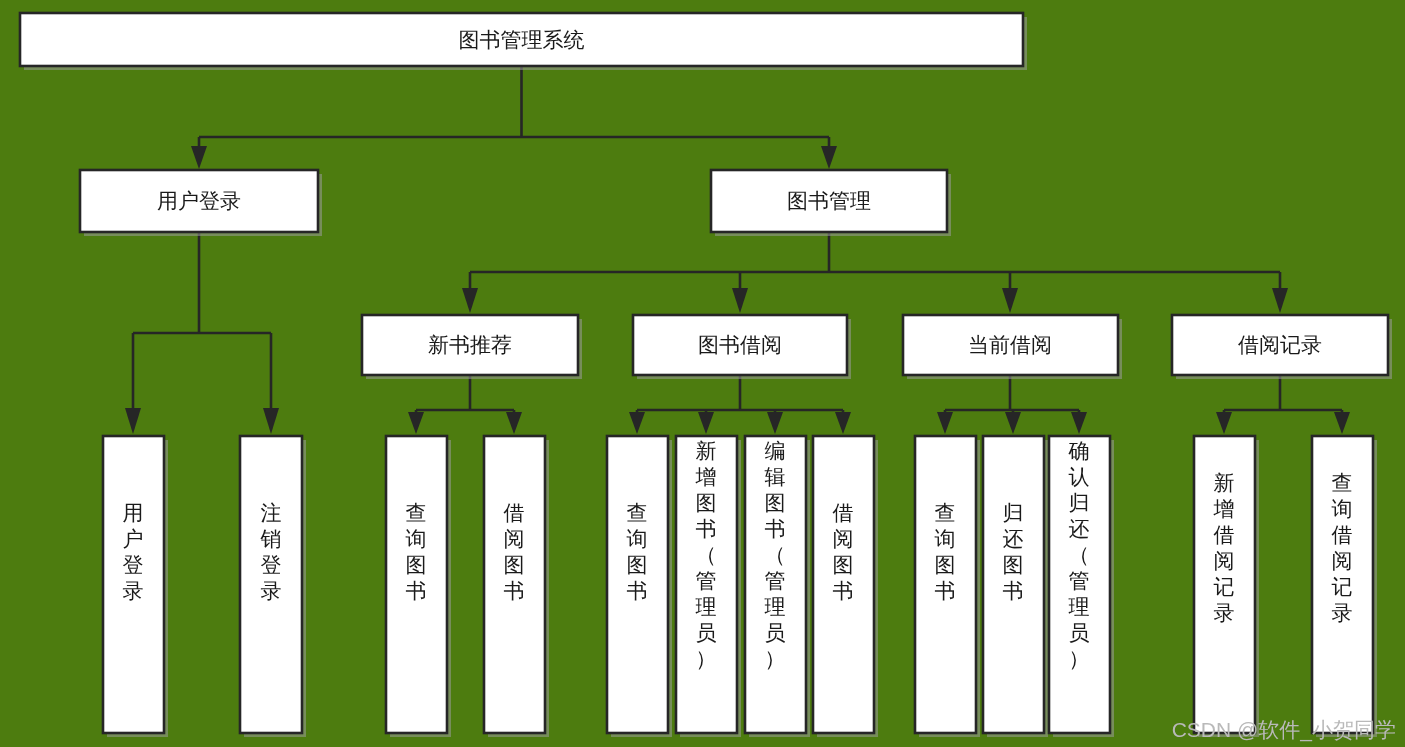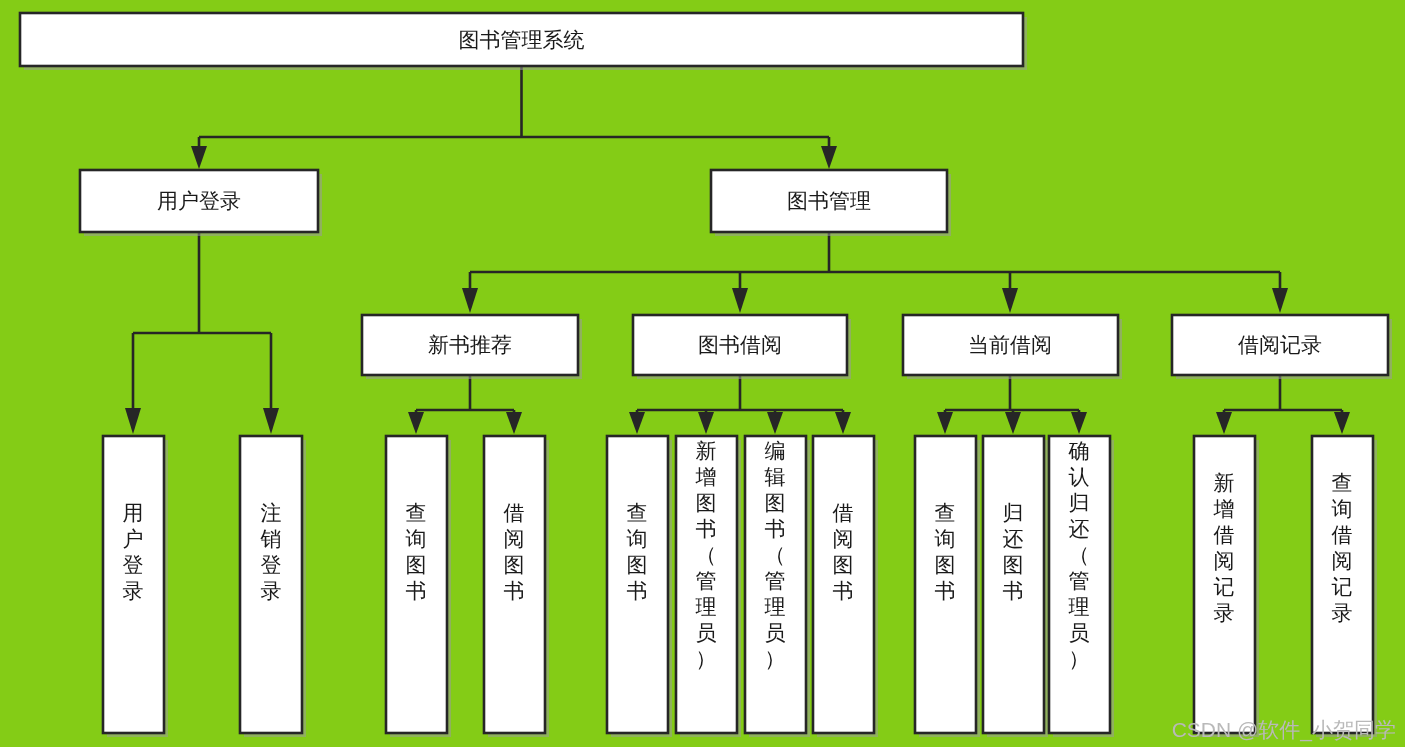--- a/index.html
+++ b/index.html
@@ -8,21 +8,21 @@
     padding: 0;
     background: #ffffff;
   }
   body {
     font-family: "Liberation Sans", "DejaVu Sans", sans-serif;
   }
   #diagram-root {
     position: relative;
     width: 1405px;
     height: 747px;
-    background: #84cc16;
+    background: #4d7c0f;
     overflow: hidden;
   }
   svg.diagram-canvas {
     position: absolute;
     left: 0;
     top: 0;
     width: 1405px;
     height: 747px;
   }
   .node-box {

